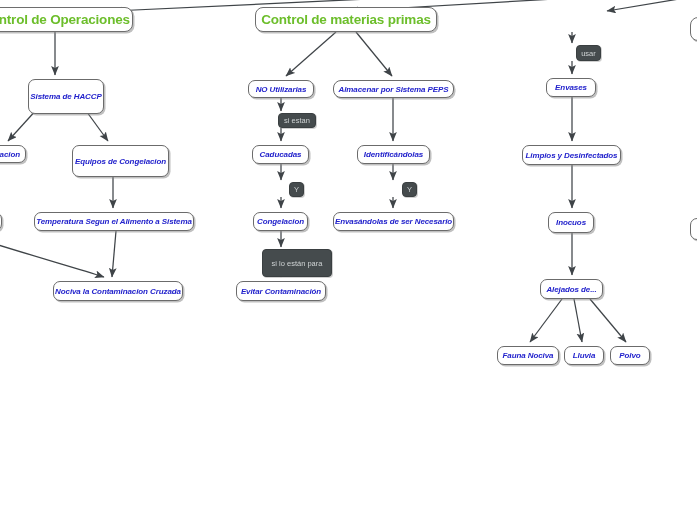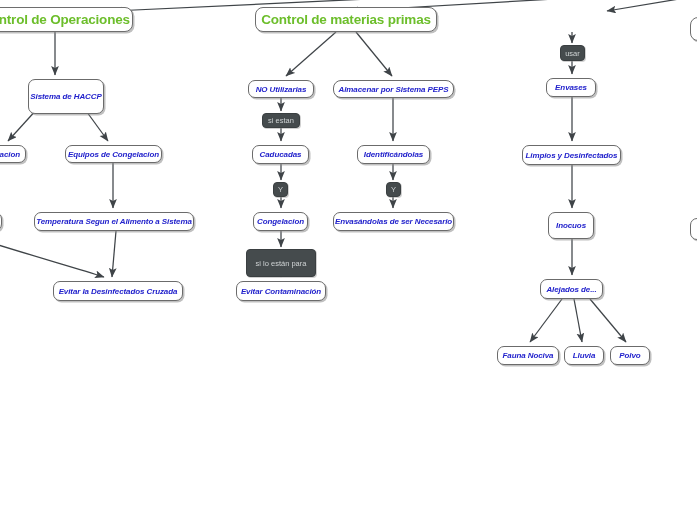--- a/index.html
+++ b/index.html
@@ -50,20 +50,21 @@
     background:#454b4d;
     border:1px solid #3a3f41;
     border-radius:4px;
     color:#cfd3d4;
     font-size:7.5px;
     font-style:normal;
     font-weight:normal;
     white-space:nowrap;
     box-shadow:1px 1px 0 rgba(150,150,150,.45);
     z-index:4;
+    margin-left:16px;
   }
 </style>
 </head>
 <body>
 
 <div id="canvas">
 
   <svg id="edges" viewBox="0 0 697 520" width="697" height="520" xmlns="http://www.w3.org/2000/svg">
     <defs>
       <marker id="ah" markerWidth="9" markerHeight="9" refX="7.2" refY="3.1" orient="auto" markerUnits="strokeWidth">
@@ -115,31 +116,31 @@
   <div class="node title" style="left:690px;top:17px;width:30px;height:24px;">
     <span></span>
   </div>
 
   <div class="node concept" style="left:28px;top:79px;width:76px;height:35px;">
     <span>Sistema de HACCP</span>
   </div>
   <div class="node concept" style="left:-34px;top:145px;width:60px;height:18px;justify-content:flex-end;padding-right:5px;">
     <span>acion</span>
   </div>
-  <div class="node concept" style="left:65px;top:145px;width:97px;height:18px;">
+  <div class="node concept" style="left:72px;top:145px;width:97px;height:32px;">
     <span>Equipos de Congelacion</span>
   </div>
   <div class="node concept" style="left:-32px;top:212px;width:34px;height:19px;">
     <span></span>
   </div>
   <div class="node concept" style="left:34px;top:212px;width:160px;height:19px;">
     <span>Temperatura Segun el Alimento a Sistema</span>
   </div>
   <div class="node concept" style="left:53px;top:281px;width:130px;height:20px;">
-    <span>Evitar la Desinfectados Cruzada</span>
+    <span>Nociva la Contaminacion Cruzada</span>
   </div>
 
   <div class="node concept" style="left:248px;top:80px;width:66px;height:18px;">
     <span>NO Utilizarias</span>
   </div>
   <div class="node concept" style="left:333px;top:80px;width:121px;height:18px;border-radius:8px;">
     <span>Almacenar por Sistema PEPS</span>
   </div>
   <div class="node concept" style="left:252px;top:145px;width:57px;height:19px;">
     <span>Caducadas</span>
@@ -156,21 +157,21 @@
   <div class="node concept" style="left:236px;top:281px;width:90px;height:20px;">
     <span>Evitar Contaminación</span>
   </div>
 
   <div class="node concept" style="left:546px;top:78px;width:50px;height:19px;">
     <span>Envases</span>
   </div>
   <div class="node concept" style="left:522px;top:145px;width:99px;height:20px;">
     <span>Limpios y Desinfectados</span>
   </div>
-  <div class="node concept" style="left:548px;top:212px;width:46px;height:27px;">
+  <div class="node concept" style="left:548px;top:212px;width:46px;height:21px;">
     <span>Inocuos</span>
   </div>
   <div class="node concept" style="left:540px;top:279px;width:63px;height:20px;">
     <span>Alejados de...</span>
   </div>
   <div class="node concept" style="left:497px;top:346px;width:62px;height:19px;">
     <span>Fauna Nociva</span>
   </div>
   <div class="node concept" style="left:564px;top:346px;width:40px;height:19px;">
     <span>Lluvia</span>

